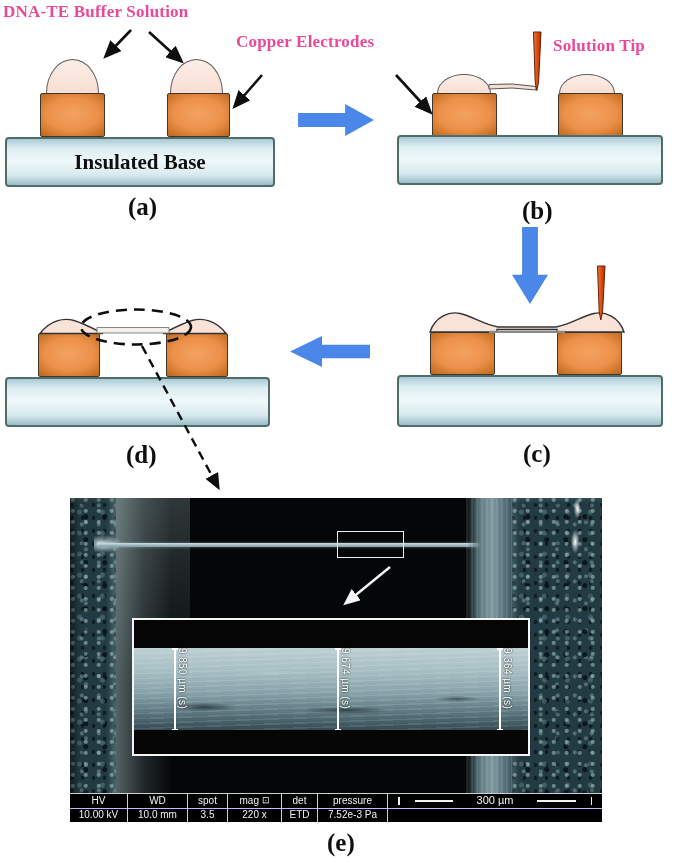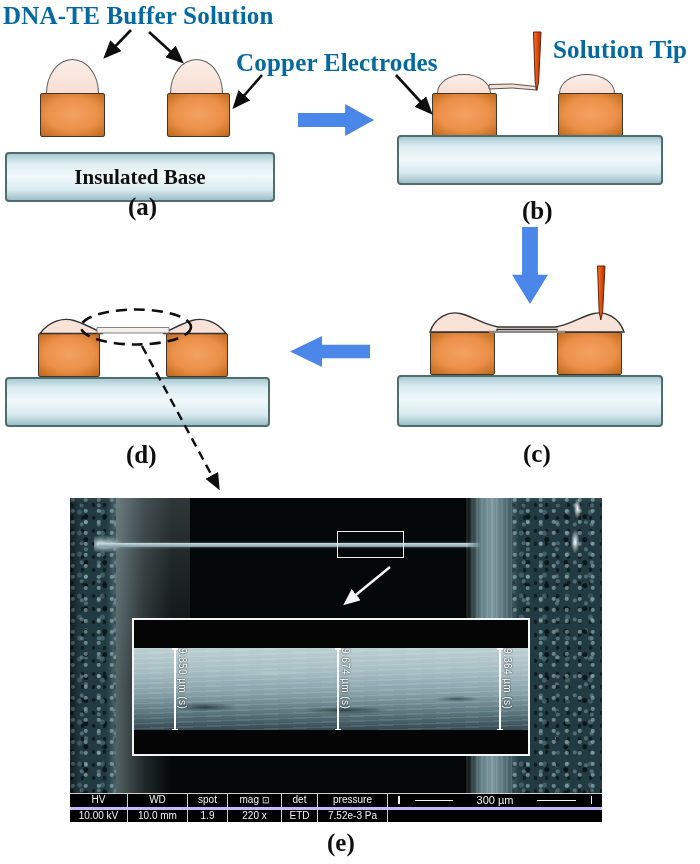--- a/index.html
+++ b/index.html
@@ -1,20 +1,20 @@
 <!DOCTYPE html>
 <html style="--accent-blue: #4b87e8; --electrode-orange: #ec9049; --droplet-pink: #f8ded2; --base-blue: #dcedf2; --tungsten-red: #e34a0c; --sem-wall-teal: #2c444c;"><head>
 <meta charset="utf-8">
 <style>
   *{box-sizing:border-box;margin:0;padding:0}
   body{background:#fff;font-family:"Liberation Serif",serif}
   .canvas{position:relative;width:700px;height:864px;background:#ffffff;overflow:hidden}
 
   
-  .lbl{position:absolute;font-weight:bold;font-size:25px;color:#0369a1;white-space:nowrap;
+  .lbl{position:absolute;font-weight:bold;font-size:17px;color:#ec4899;white-space:nowrap;
        font-family:"Liberation Serif",serif;letter-spacing:.2px}
   .plabel{position:absolute;font-weight:bold;font-size:25px;color:#0e0e0e;
           font-family:"Liberation Serif",serif}
 
   
   .base{position:absolute;border:2px solid #4f6e6b;border-radius:4px;
         background:linear-gradient(180deg,#a9c9d4 0%,#dcedf2 20%,#f0f8fa 48%,#d8eaef 78%,#9cbec9 100%);
         display:flex;align-items:center;justify-content:center}
   .base-text{font-weight:bold;font-size:21px;color:#101010;font-family:"Liberation Serif",serif}
   .elec{position:absolute;border:1.6px solid #42362a;border-radius:2px;
@@ -75,42 +75,42 @@
   .mline::before{top:0}.mline::after{bottom:0}
   .mtext{writing-mode:vertical-rl;font-family:"Liberation Sans",sans-serif;font-size:10px;
          color:#ffffff;margin-left:1.5px;letter-spacing:.4px;text-shadow:0 0 2px #000}
 
   
   .ibar{position:absolute;left:0;bottom:0;width:532px;height:29px;display:flex;background:#000;
         border-top:1px solid #cfcfcf;font-family:"Liberation Sans",sans-serif;color:#f2f2f2;z-index:6}
   .icol{display:flex;flex-direction:column;border-right:1px solid #cfcfcf}
   .icol:last-child{border-right:none}
   .ilab,.ival{flex:1;display:flex;align-items:center;justify-content:center;font-size:10px;line-height:1;white-space:nowrap}
-  .ilab{border-bottom:3px solid #c4b5fd}
+  .ilab{border-bottom:1px solid #c4b5fd}
   .iscale{flex:1}
   .sbar{padding:0 10px;gap:15px}
   .tick{width:1.5px;height:8px;background:#f2f2f2;flex:none}
   .sline{height:1.5px;background:#f2f2f2;flex:1}
   .stxt{padding:0 9px;font-size:11px}
   .magicon{margin-left:3px;font-size:9px}.z3{z-index:3}.z4{z-index:4}.z5{z-index:5}
 </style>
 </head>
 <body>
 
 <div class="canvas">
 
   <div class="lbl" style="left:3px;top:2px">DNA-TE Buffer Solution</div>
-  <div class="lbl" style="left:236px;top:49px">Copper Electrodes</div>
+  <div class="lbl" style="left:236px;top:32px">Copper Electrodes</div>
   <div class="lbl" style="left:553px;top:36px">Solution Tip</div>
 
   <div class="drop" style="left:46px;top:59px;width:53px;height:34px"></div>
   <div class="drop" style="left:170px;top:59px;width:53px;height:34px"></div>
   <div class="elec" style="left:40px;top:93px;width:65px;height:44px"></div>
   <div class="elec" style="left:167px;top:93px;width:63px;height:44px"></div>
-  <div class="base" style="left:5px;top:152px;width:270px;height:50px">
+  <div class="base" style="left:5px;top:137px;width:270px;height:50px">
     <span class="base-text">Insulated Base</span>
   </div>
   <div class="plabel" style="left:128px;top:193px">(a)</div>
 
   <div class="drop" style="left:437px;top:74px;width:54px;height:19px"></div>
   <div class="drop" style="left:559px;top:74px;width:56px;height:19px"></div>
   <div class="elec" style="left:432px;top:93px;width:65px;height:44px"></div>
   <div class="elec" style="left:558px;top:93px;width:65px;height:44px"></div>
   <div class="base" style="left:397px;top:135px;width:266px;height:50px"></div>
   <div class="plabel" style="left:522px;top:197px">(b)</div>
@@ -159,21 +159,21 @@
       <div class="icol" style="width:58px">
         <div class="ilab">HV</div>
         <div class="ival">10.00 kV</div>
       </div>
       <div class="icol" style="width:60px">
         <div class="ilab">WD</div>
         <div class="ival">10.0 mm</div>
       </div>
       <div class="icol" style="width:40px">
         <div class="ilab">spot</div>
-        <div class="ival">1.9</div>
+        <div class="ival">3.5</div>
       </div>
       <div class="icol" style="width:54px">
         <div class="ilab">
           <span>mag</span>
           <span class="magicon">⊡</span>
         </div>
         <div class="ival">220 x</div>
       </div>
       <div class="icol" style="width:36px">
         <div class="ilab">det</div>

